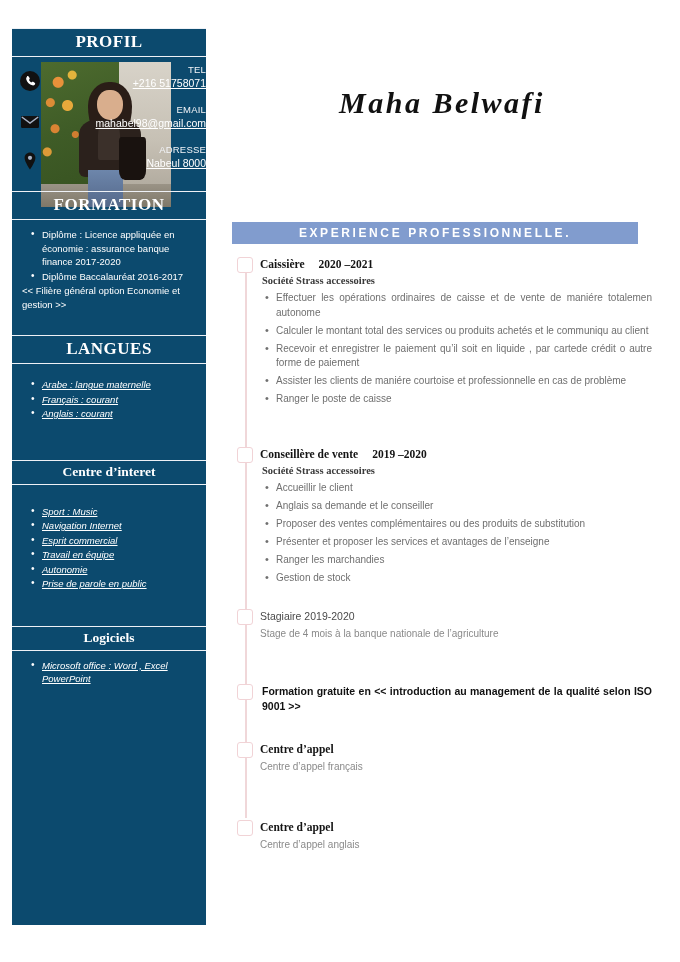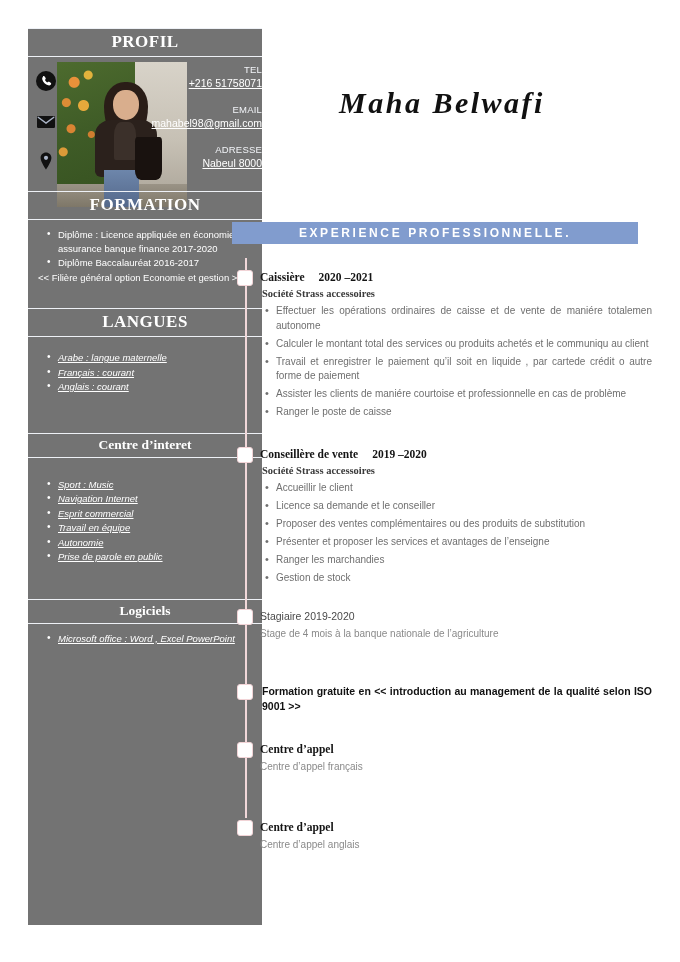--- a/index.html
+++ b/index.html
@@ -20,24 +20,24 @@
     position: absolute;
     left: 0; top: 0;
     width: 680px; height: 962px;
     background: #ffffff;
     overflow: hidden;
   }
 
   
   #sidebar {
     position: absolute;
-    left: 28px; top: 28px;
-    width: 234px;
+    left: 12px; top: 28px;
+    width: 194px;
     height: 897px;
-    background: #737373;
+    background: #0c4a6e;
     overflow: hidden;
   }
 
   .photo-wrap {
     position: absolute;
     left: 0; top: 0;
     width: 194px;
     height: 188px;
   }
   .photo {
@@ -451,47 +451,47 @@
 
     <div id="name-title">Maha Belwafi</div>
 
     <div id="exp-bar">
       <span>EXPERIENCE PROFESSIONNELLE.</span>
     </div>
 
     <div id="timeline">
       <div id="timeline-rail"></div>
 
-      <div class="tl-entry" style="top:16px">
+      <div class="tl-entry" style="top:3px">
         <div class="tl-marker"></div>
         <div class="tl-content">
           <div class="tl-title">
             <span>Caissière</span><span class="tl-date">2020 –2021</span>
           </div>
           <div class="tl-company">Société Strass accessoires</div>
           <ul class="tl-list">
             <li>Effectuer les opérations ordinaires de caisse et de vente de maniére totalemen autonome</li>
             <li>Calculer le montant total des services ou produits achetés et le communiqu au client</li>
-            <li>Travail et enregistrer le paiement qu’il soit en liquide , par cartede crédit o autre forme de paiement</li>
+            <li>Recevoir et enregistrer le paiement qu’il soit en liquide , par cartede crédit o autre forme de paiement</li>
             <li>Assister les clients de maniére courtoise et professionnelle en cas de problème</li>
             <li>Ranger le poste de caisse</li>
           </ul>
         </div>
       </div>
 
       <div class="tl-entry" style="top:193px">
         <div class="tl-marker"></div>
         <div class="tl-content">
           <div class="tl-title">
             <span>Conseillère de vente</span><span class="tl-date">2019 –2020</span>
           </div>
           <div class="tl-company">Société Strass accessoires</div>
           <ul class="tl-list">
             <li>Accueillir le client</li>
-            <li>Licence sa demande et le conseiller</li>
+            <li>Anglais sa demande et le conseiller</li>
             <li>Proposer des ventes complémentaires ou des produits de substitution</li>
             <li>Présenter et proposer les services et avantages de l’enseigne</li>
             <li>Ranger les marchandies</li>
             <li>Gestion de stock</li>
           </ul>
         </div>
       </div>
 
       <div class="tl-entry" style="top:355px">
         <div class="tl-marker"></div>

